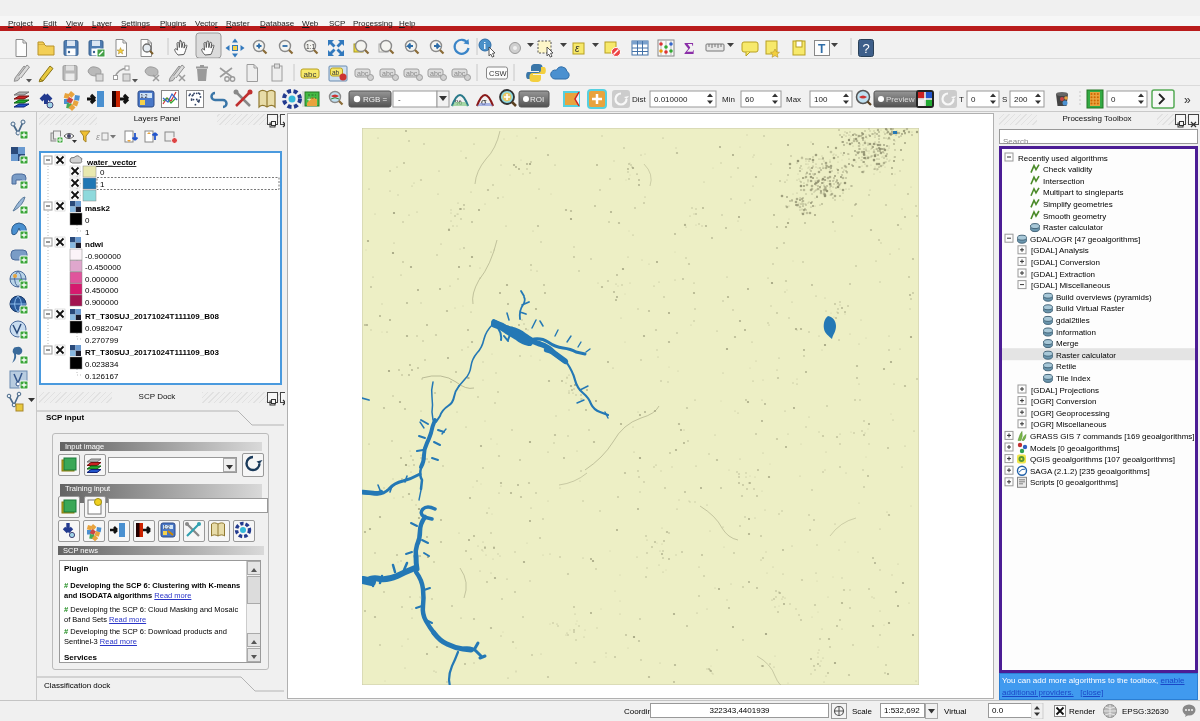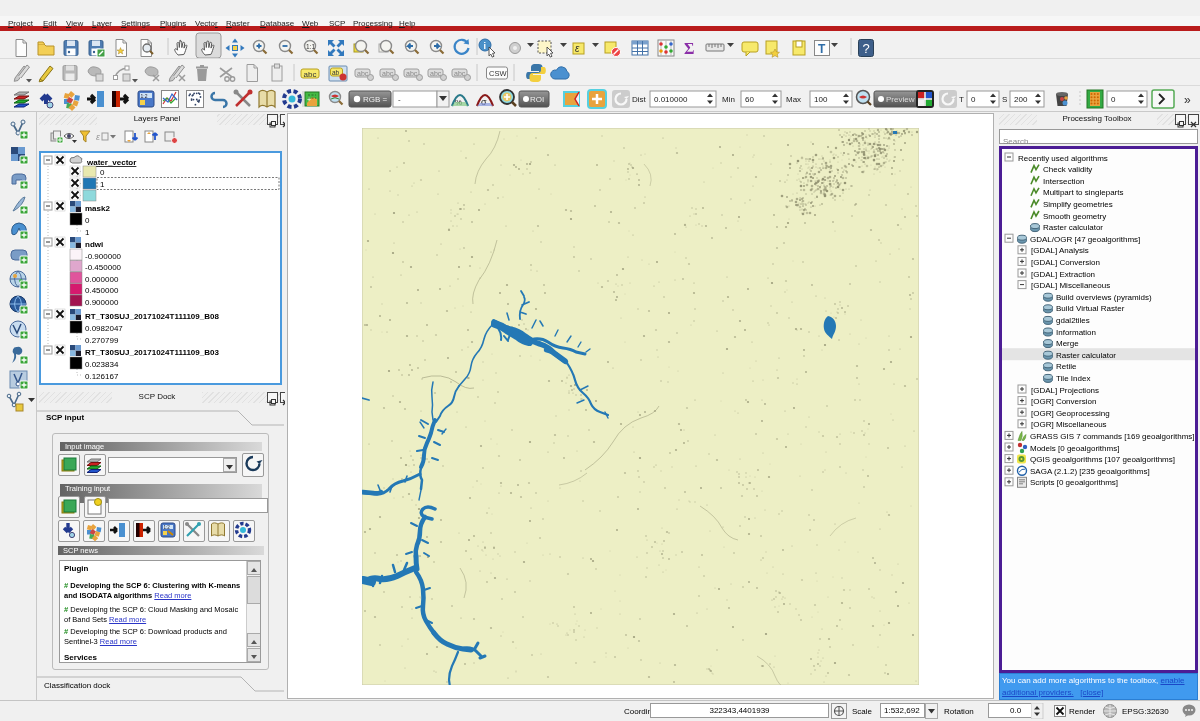--- a/index.html
+++ b/index.html
@@ -2612,22 +2612,22 @@
 <div class="abs field" style="left:650px;top:2px;width:179px;height:15px;text-align:center;font-size:8px;line-height:14px;">322343,4401939</div>
 <div class="abs" style="left:831px;top:2px;width:16px;height:16px;border:1px solid #999;background:#f4f4f4;"><svg width="14" height="14">
           <circle cx="7" cy="7" r="4.5" fill="none" stroke="#555" stroke-width="1.2"></circle>
           <path d="M7,2.5 v9 M2.5,7 h9" stroke="#555"></path>
         </svg></div>
 <div class="abs" style="left:852px;top:6px;font-size:8px;">Scale</div>
 <div class="abs field" style="left:880px;top:2px;width:45px;height:15px;font-size:8px;line-height:14px;padding-left:3px;">1:532,692</div>
 <div class="abs" style="left:925px;top:2px;width:13px;height:16px;background:#f0f0f0;border:1px solid #aaa;"><svg width="11" height="14">
           <path d="M2,5 h7 l-3.5,4.5z" fill="#333"></path>
         </svg></div>
-<div class="abs" style="left:944px;top:6px;font-size:8px;">Rotation</div>
-<div class="abs field" style="left:988px;top:2px;width:44px;height:15px;font-size:8px;line-height:14px;padding-left:21px;">0.0</div>
+<div class="abs" style="left:944px;top:6px;font-size:8px;">Virtual</div>
+<div class="abs field" style="left:988px;top:2px;width:44px;height:15px;font-size:8px;line-height:14px;padding-left:3px;">0.0</div>
 <svg class="abs" style="left:1031px;top:2px" width="13" height="16">
         <rect x="0" y="0" width="12" height="16" fill="#f0f0f0" stroke="#aaa" stroke-width="0.5"></rect>
         <path d="M3,6.5 l3,-3.5 3,3.5z" fill="#333"></path>
         <path d="M3,9.5 l3,3.5 3,-3.5z" fill="#333"></path>
       </svg>
 <svg class="abs" style="left:1054px;top:4px" width="13" height="13">
         <rect x="0.5" y="0.5" width="11" height="11" fill="#fff" stroke="#888"></rect>
         <path d="M2.5,2.5 l7,7 M9.5,2.5 l-7,7" stroke="#111" stroke-width="1.8"></path>
       </svg>
 <div class="abs" style="left:1069px;top:6px;font-size:8px;">Render</div>

